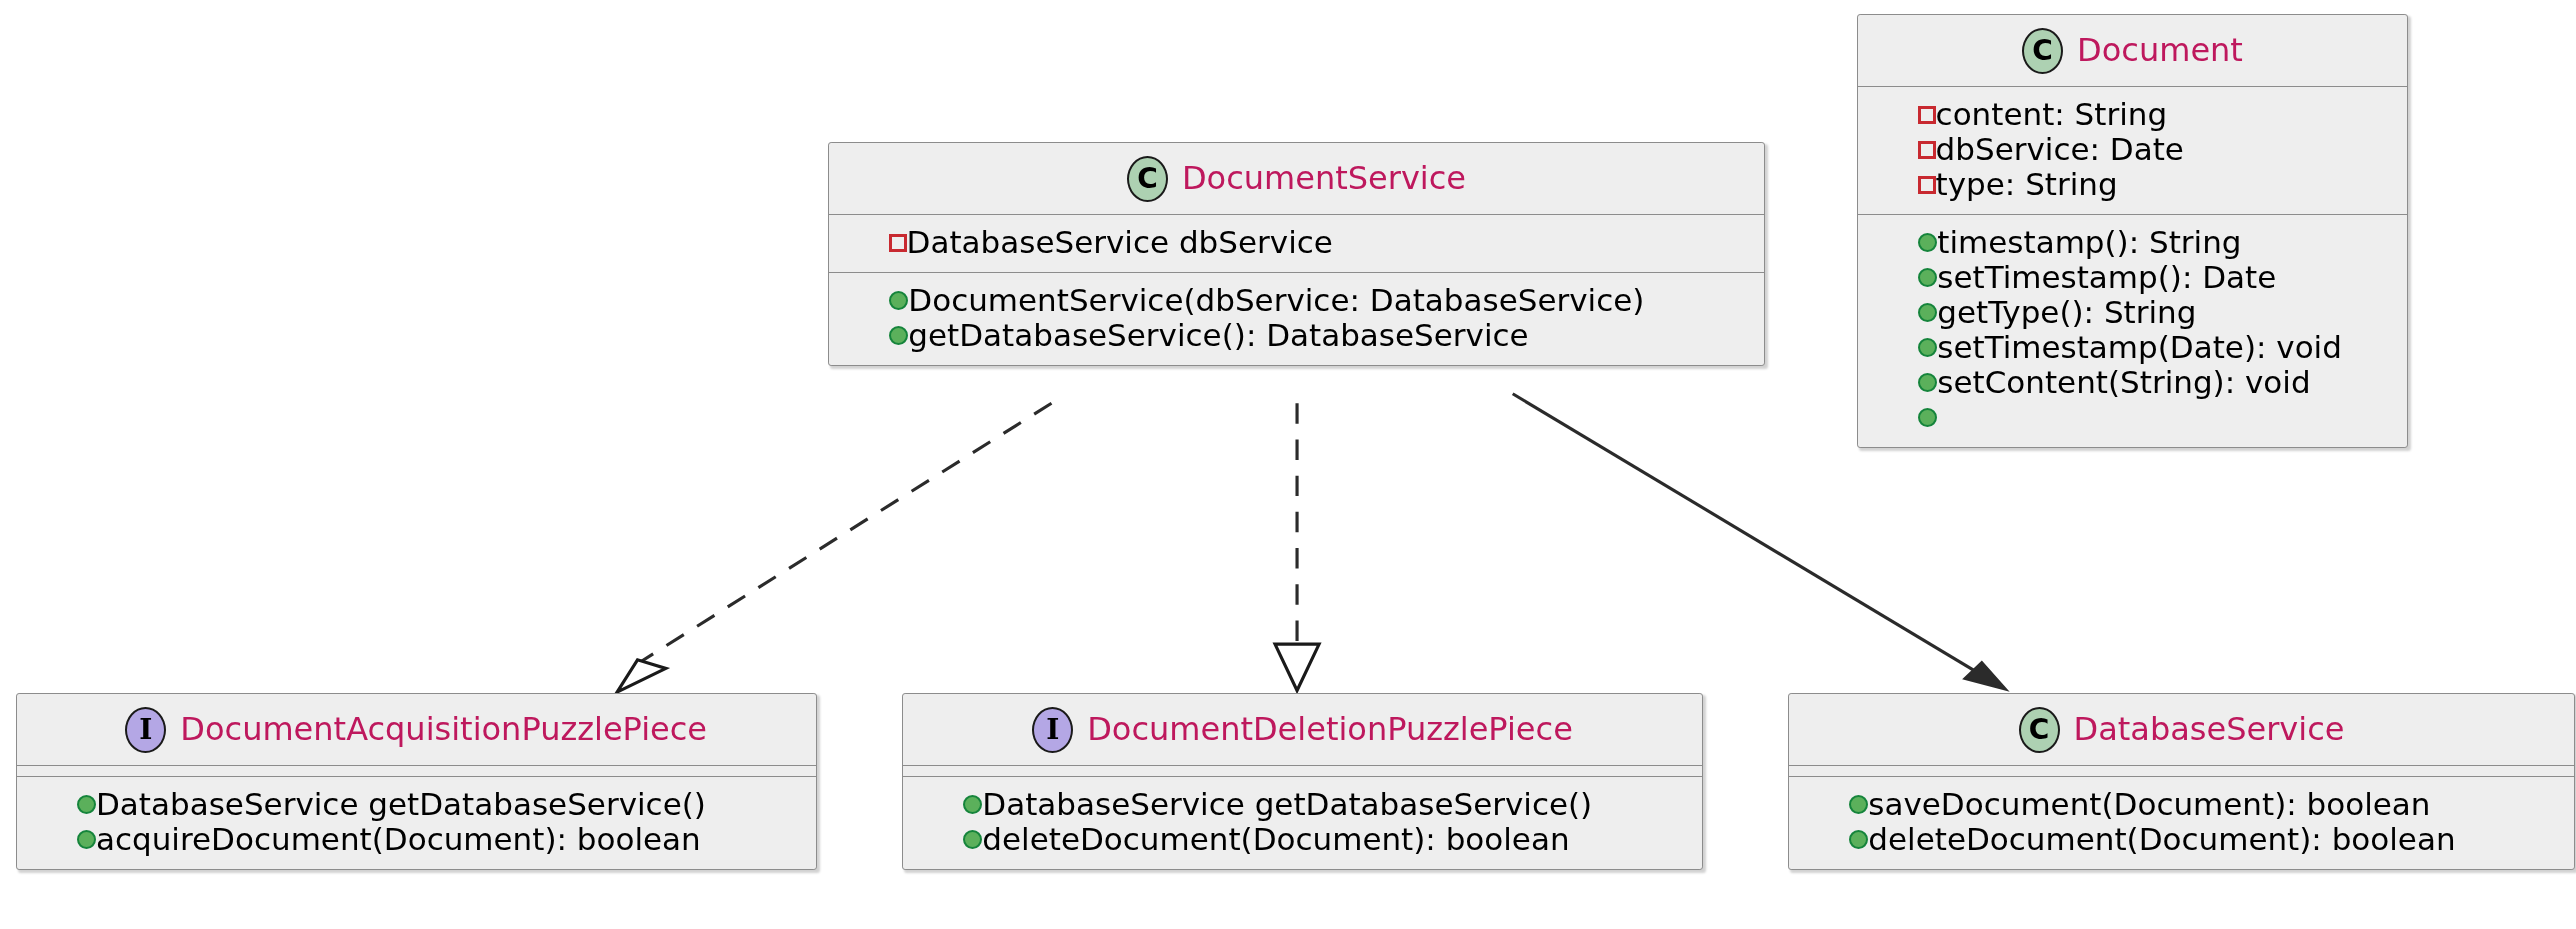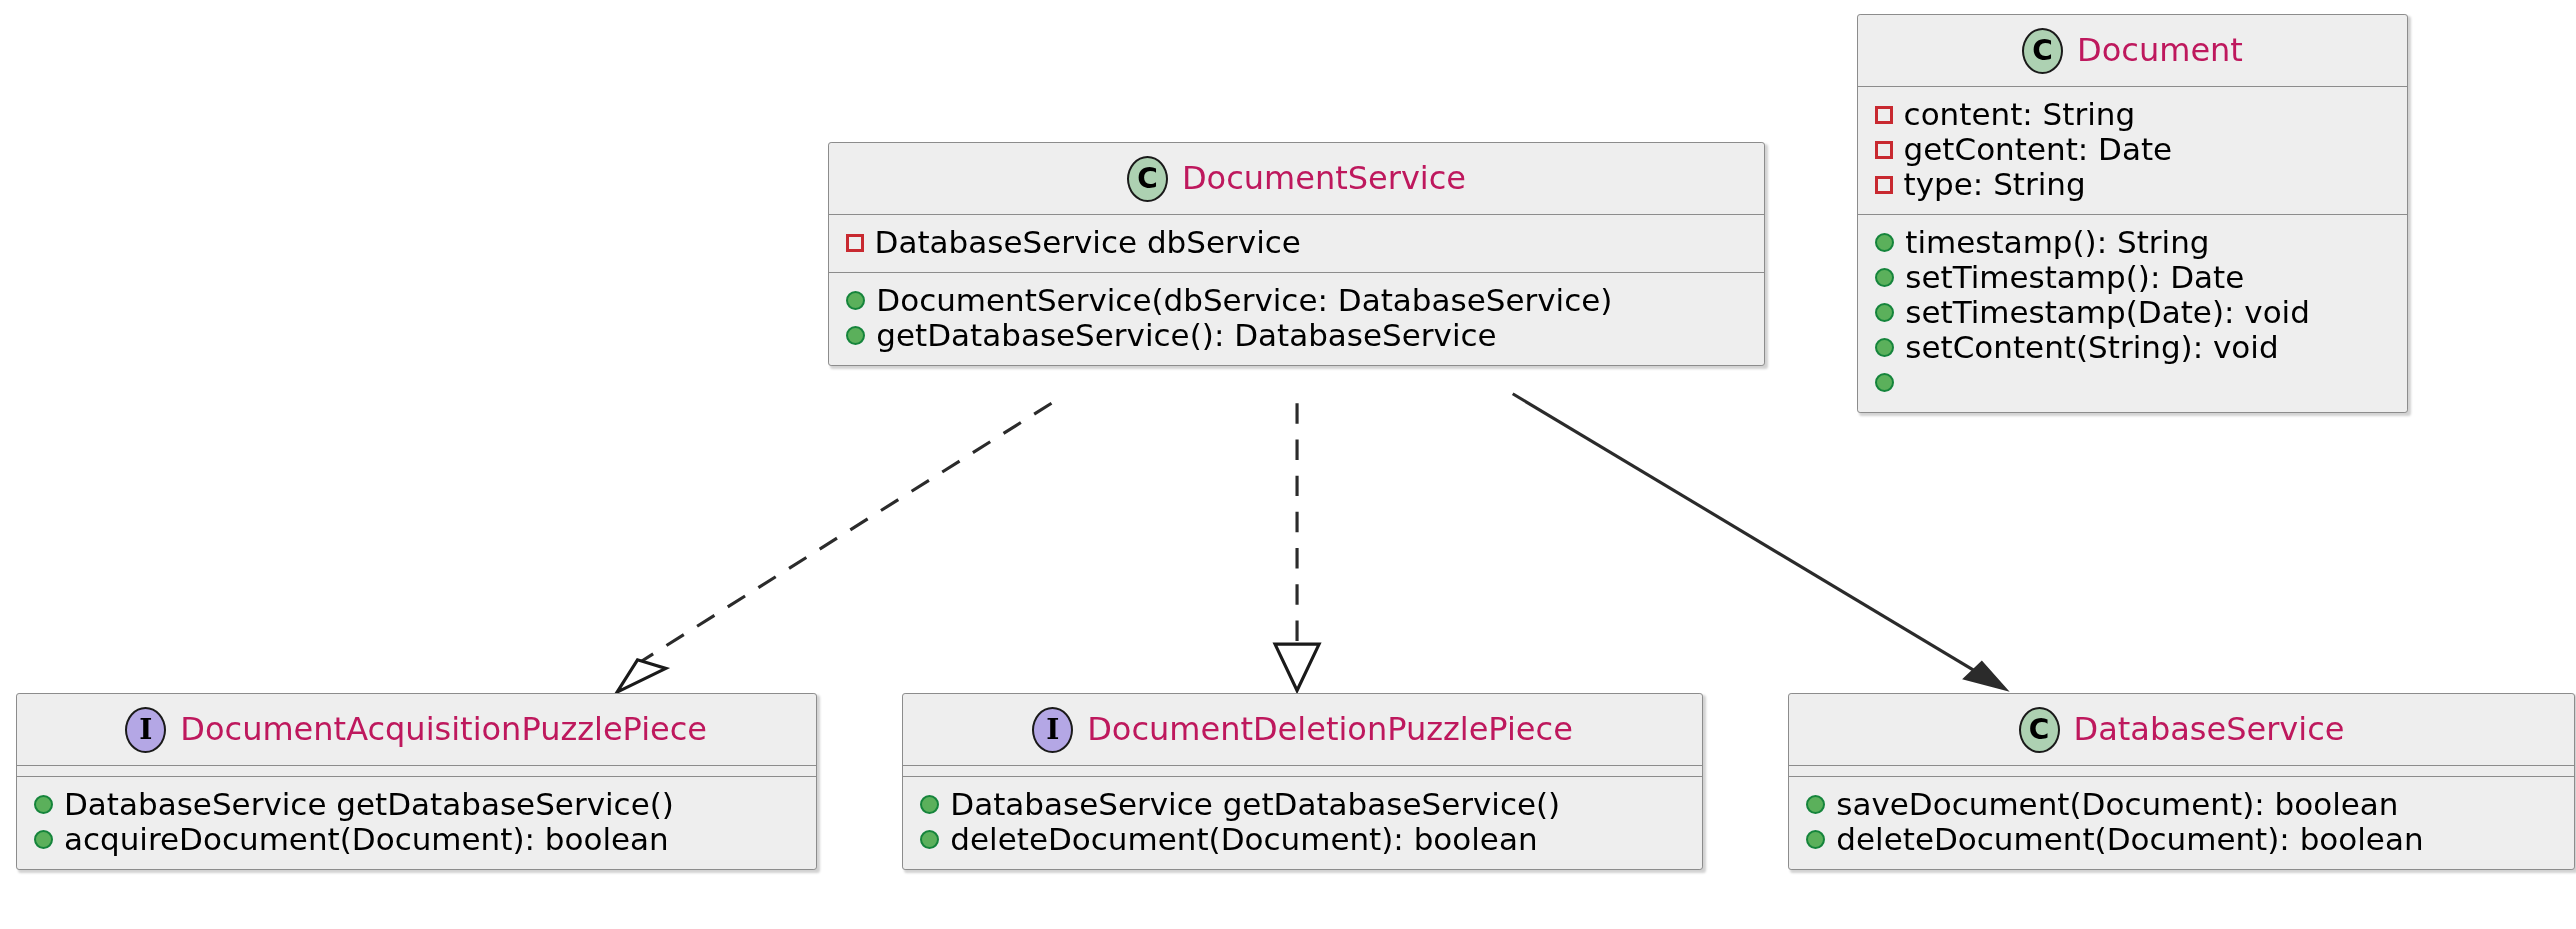--- a/index.html
+++ b/index.html
@@ -59,23 +59,23 @@
     padding: 10.2px 17.3px 11.8px 17.3px;
     box-sizing: border-box;
   }
   .uml-compartment.empty {
     padding: 0;
     height: 9.4px;
   }
   .member-row {
     display: flex;
     align-items: center;
-    gap: 11px;
     height: 35px;
     white-space: nowrap;
+    margin-left: 43px;
   }
   .member-text {
     font-size: 31px;
     color: #000000;
     line-height: 1;
   }
 
   
   .stereo {
     width: 41px;
@@ -176,36 +176,40 @@
       <span class="uml-title-text">Document</span>
     </div>
     <div class="divider"></div>
     <div class="uml-compartment">
       <div class="member-row">
         <span class="marker-field"></span>
         <span class="member-text">content: String</span>
       </div>
       <div class="member-row">
         <span class="marker-field"></span>
-        <span class="member-text">getContent: Date</span>
+        <span class="member-text">dbService: Date</span>
       </div>
       <div class="member-row">
         <span class="marker-field"></span>
         <span class="member-text">type: String</span>
       </div>
     </div>
     <div class="divider"></div>
     <div class="uml-compartment">
       <div class="member-row">
         <span class="marker-method"></span>
         <span class="member-text">timestamp(): String</span>
       </div>
       <div class="member-row">
         <span class="marker-method"></span>
         <span class="member-text">setTimestamp(): Date</span>
+      </div>
+      <div class="member-row">
+        <span class="marker-method"></span>
+        <span class="member-text">getType(): String</span>
       </div>
       <div class="member-row">
         <span class="marker-method"></span>
         <span class="member-text">setTimestamp(Date): void</span>
       </div>
       <div class="member-row">
         <span class="marker-method"></span>
         <span class="member-text">setContent(String): void</span>
       </div>
       <div class="member-row">

